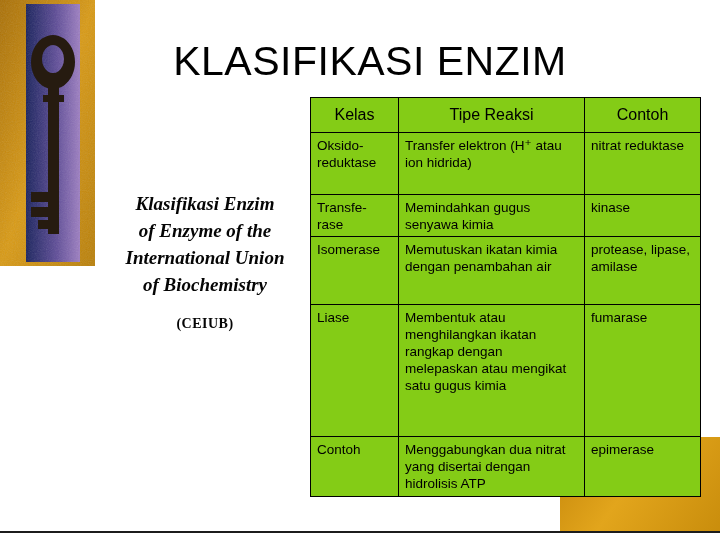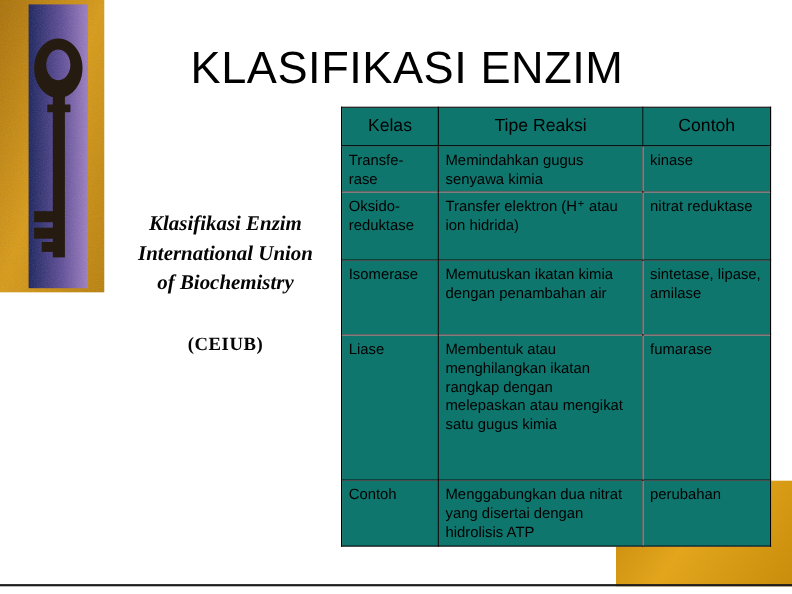--- a/index.html
+++ b/index.html
@@ -52,36 +52,36 @@
     font-family: "Liberation Serif", "DejaVu Serif", serif;
     font-weight: bold;
     font-style: italic;
     font-size: 19px;
     line-height: 27px;
     color: #050505;
     z-index: 2;
   }
   .caption .acronym {
     font-style: normal;
-    font-size: 17px;
-    margin-top: 28px;
+    font-size: 14px;
+    margin-top: 12px;
     letter-spacing: 0.5px;
   }
 
   table.enzyme-table {
     position: absolute; left: 310px; top: 97px;
     width: 390px;
     border-collapse: collapse;
     table-layout: fixed;
     background: #ffffff;
     z-index: 3;
   }
   .enzyme-table th, .enzyme-table td {
     border: 1px solid #000;
-    background: #0f766e;
+    background: #84cc16;
   }
   .enzyme-table th {
     font-weight: 400;
     font-size: 16px;
     text-align: center;
     vertical-align: middle;
     height: 30px;
     padding: 2px 4px;
   }
   .enzyme-table td {
@@ -131,58 +131,59 @@
 </div>
 
 <div class="gold-corner"></div>
 
 <div class="bottom-rule"></div>
 
 <div class="slide-title">KLASIFIKASI ENZIM</div>
 
 <div class="caption">
   <div>Klasifikasi Enzim</div>
+  <div>of Enzyme of the</div>
   <div>International Union</div>
   <div>of Biochemistry</div>
   <div class="acronym">(CEIUB)</div>
 </div>
 
 <table class="enzyme-table">
   <colgroup>
     <col style="width:88px">
     <col style="width:186px">
     <col style="width:116px">
   </colgroup>
   <thead>
     <tr>
       <th>Kelas</th>
       <th>Tipe Reaksi</th>
       <th>Contoh</th>
     </tr>
   </thead>
   <tbody>
+    <tr style="height:62px">
+      <td>Oksido-reduktase</td>
+      <td>Transfer elektron (H⁺ atau ion hidrida)</td>
+      <td>nitrat reduktase</td>
+    </tr>
     <tr style="height:42px">
       <td>Transfe-rase</td>
       <td>Memindahkan gugus senyawa kimia</td>
       <td>kinase</td>
     </tr>
-    <tr style="height:62px">
-      <td>Oksido-reduktase</td>
-      <td>Transfer elektron (H⁺ atau ion hidrida)</td>
-      <td>nitrat reduktase</td>
-    </tr>
     <tr style="height:68px">
       <td>Isomerase</td>
       <td>Memutuskan ikatan kimia dengan penambahan air</td>
-      <td>sintetase, lipase, amilase</td>
+      <td>protease, lipase, amilase</td>
     </tr>
     <tr style="height:132px">
       <td>Liase</td>
       <td>Membentuk atau menghilangkan ikatan rangkap dengan melepaskan atau mengikat satu gugus kimia</td>
       <td>fumarase</td>
     </tr>
     <tr style="height:60px">
       <td>Contoh</td>
       <td>Menggabungkan dua nitrat yang disertai dengan hidrolisis ATP</td>
-      <td>perubahan</td>
+      <td>epimerase</td>
     </tr>
   </tbody>
 </table>
 
 </body></html>

